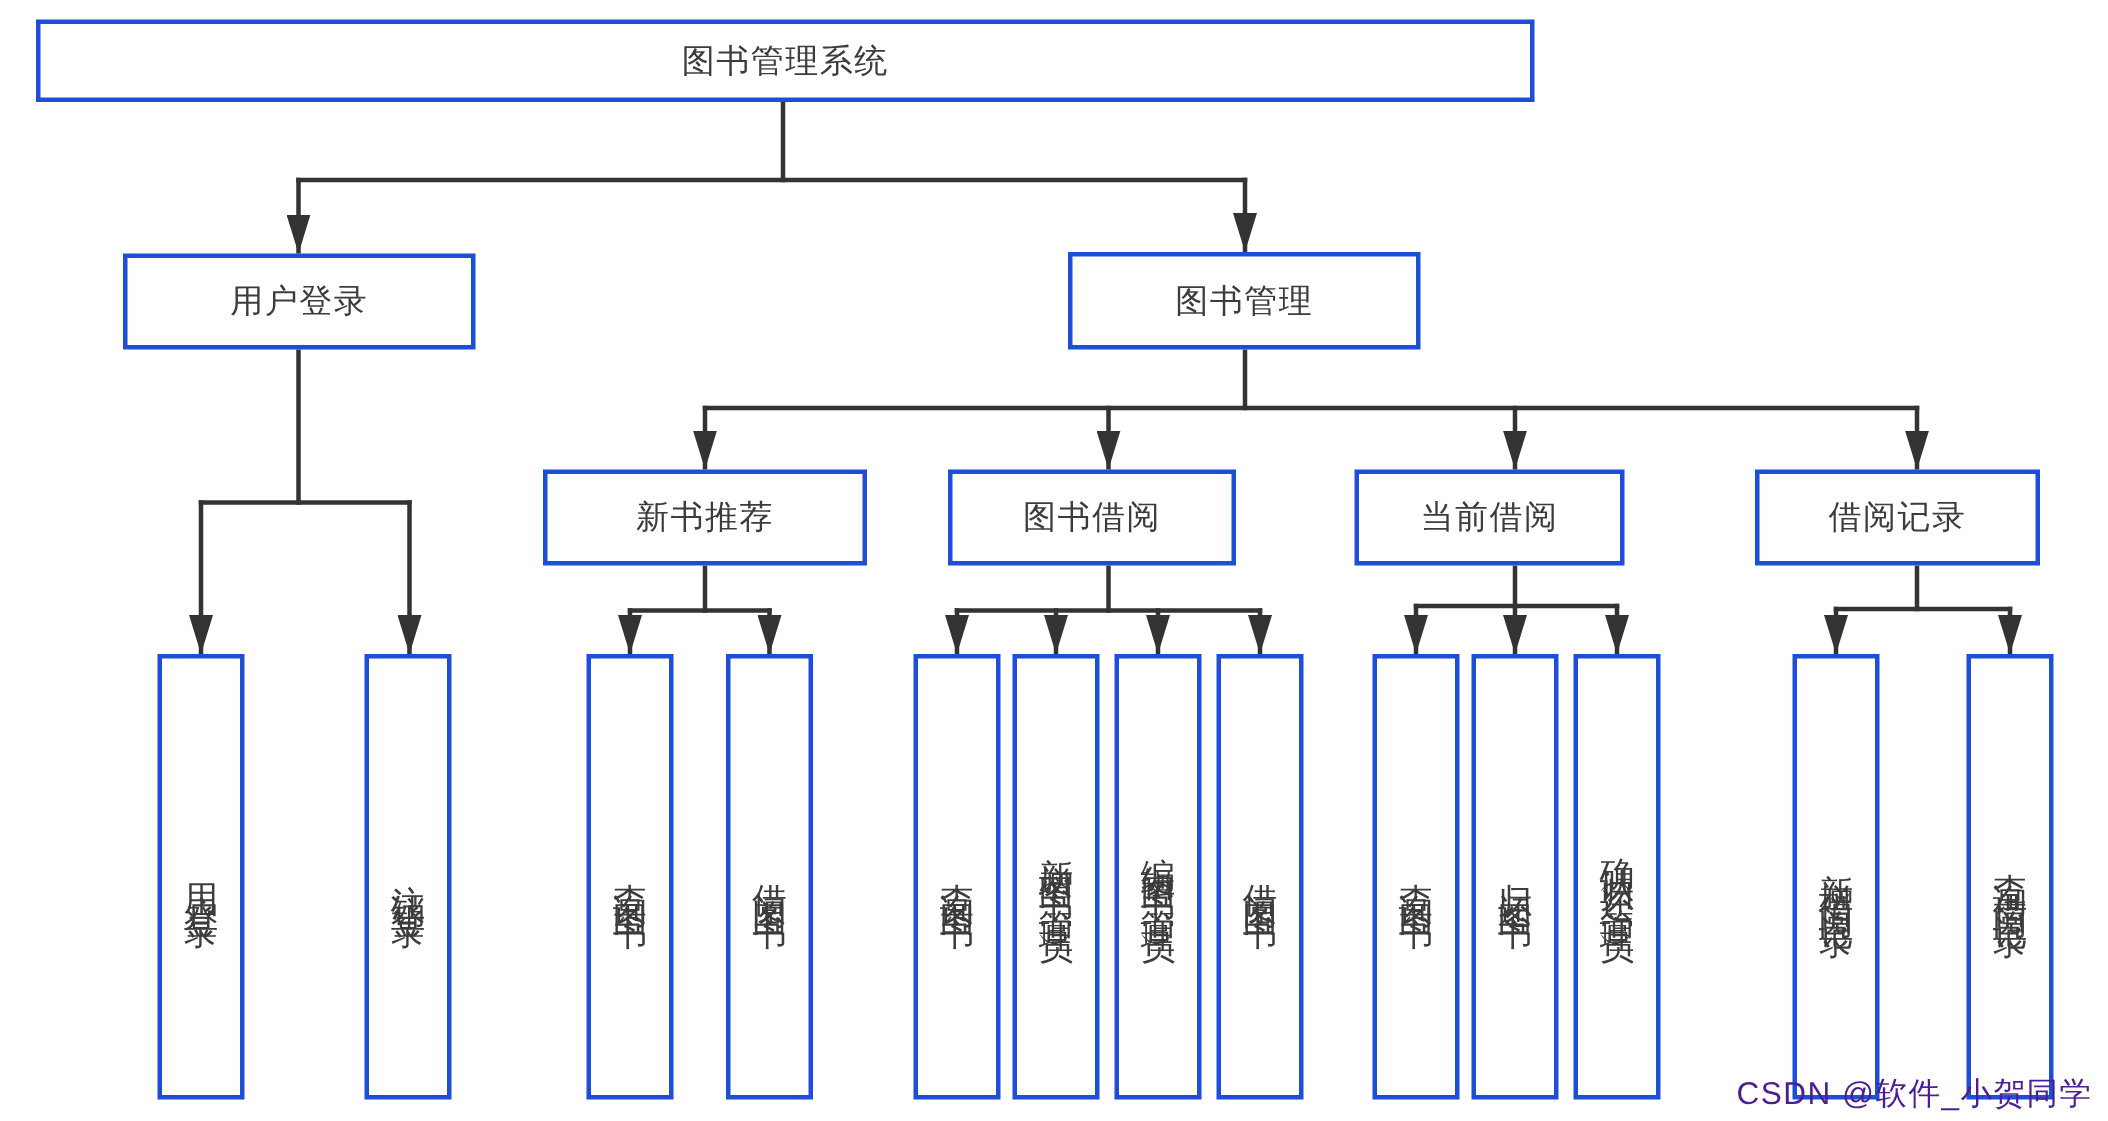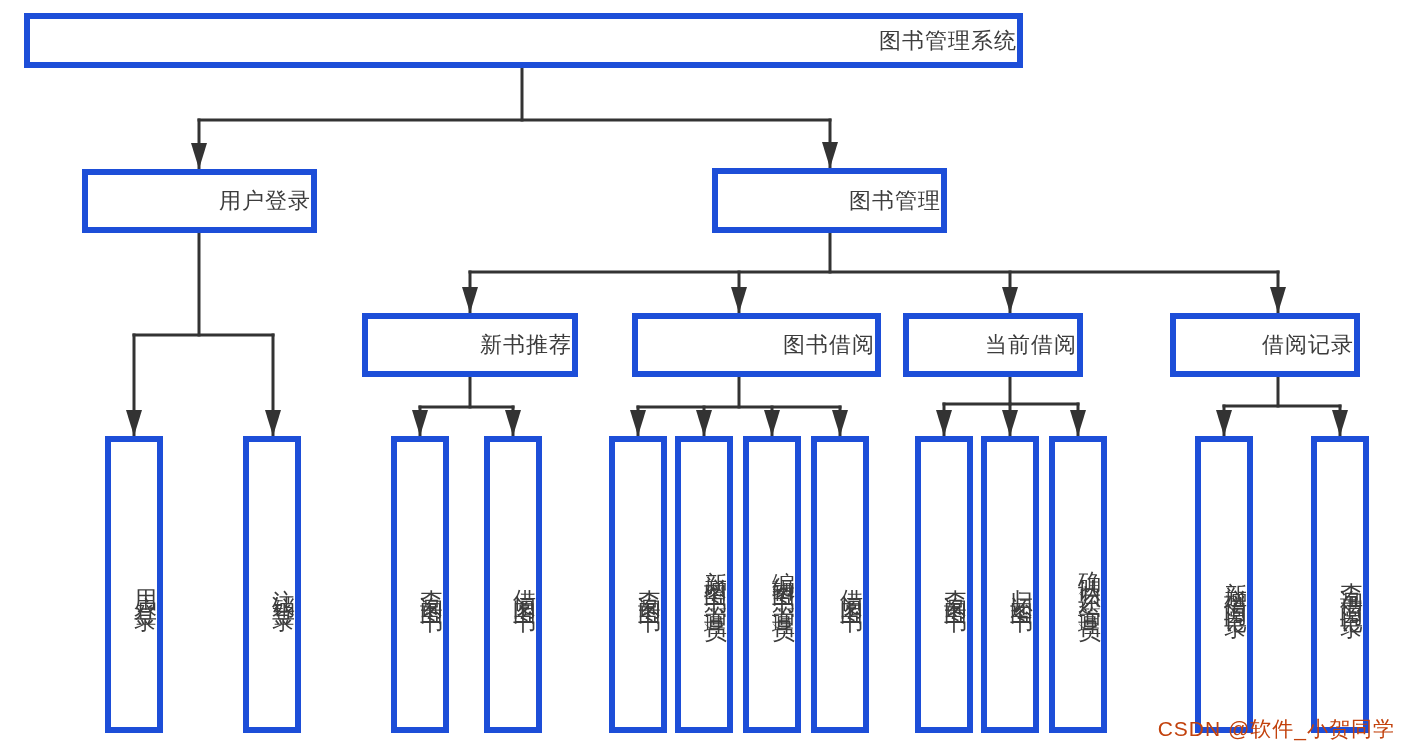--- a/index.html
+++ b/index.html
@@ -2,30 +2,30 @@
 <html><head>
 <meta charset="utf-8">
 <style>
   html,body{margin:0;padding:0;background:#ffffff;}
   #stage{
     position:relative;width:1405px;height:747px;background:#ffffff;
     font-family:"Liberation Sans","DejaVu Sans",sans-serif;overflow:hidden;
   }
   #wires{position:absolute;left:0;top:0;width:1405px;height:747px;}
   .node{
-    position:absolute;box-sizing:border-box;border:6px solid #1d4ed8;background:#ffffff;
-    display:flex;align-items:center;justify-content:flex-end;color:#3c3c3c;
+    position:absolute;box-sizing:border-box;border:3px solid #1d4ed8;background:#ffffff;
+    display:flex;align-items:center;justify-content:center;color:#3c3c3c;
   }
   .node .lbl{font-size:22px;letter-spacing:1px;white-space:nowrap;}
   .leaf .lbl{
     writing-mode:vertical-rl;text-orientation:mixed;white-space:normal;
     font-size:23px;letter-spacing:7px;line-height:1;
   }
   #watermark{
-    position:absolute;right:10px;bottom:4px;font-size:21px;color:#c2410c;
+    position:absolute;right:10px;bottom:4px;font-size:21px;color:#4c1d95;
     letter-spacing:1px;white-space:nowrap;
   }
 </style>
 </head>
 <body>
 
 <div id="stage">
 
   <svg id="wires" viewBox="0 0 1405 747" xmlns="http://www.w3.org/2000/svg">
     <defs>
@@ -84,21 +84,21 @@
   <div class="node" style="left:82px;top:169px;width:235px;height:64px">
     <span class="lbl">用户登录</span>
   </div>
   <div class="node" style="left:712px;top:168px;width:235px;height:65px">
     <span class="lbl">图书管理</span>
   </div>
 
   <div class="node" style="left:362px;top:313px;width:216px;height:64px">
     <span class="lbl">新书推荐</span>
   </div>
-  <div class="node" style="left:632px;top:313px;width:249px;height:64px">
+  <div class="node" style="left:632px;top:313px;width:192px;height:64px">
     <span class="lbl">图书借阅</span>
   </div>
   <div class="node" style="left:903px;top:313px;width:180px;height:64px">
     <span class="lbl">当前借阅</span>
   </div>
   <div class="node" style="left:1170px;top:313px;width:190px;height:64px">
     <span class="lbl">借阅记录</span>
   </div>
 
   <div class="node leaf" style="left:105px;top:436px;width:58px;height:297px">

